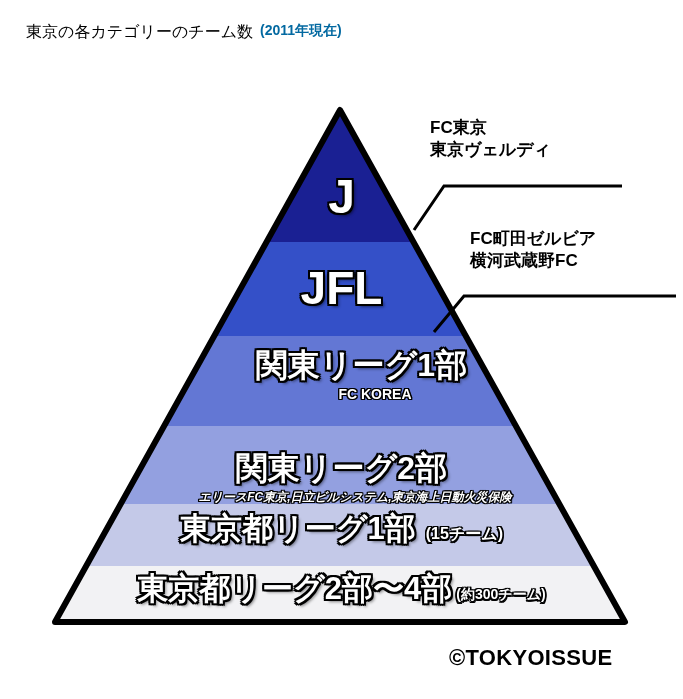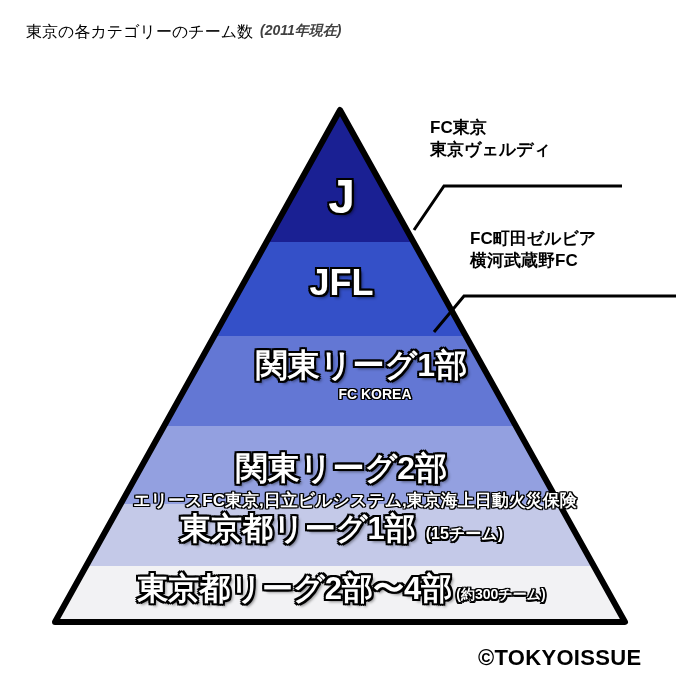--- a/index.html
+++ b/index.html
@@ -23,22 +23,21 @@
     left: 26px;
     top: 22px;
     display: flex;
     align-items: flex-start;
     white-space: nowrap;
   }
   #title-sub {
     font-size: 14px;
     font-weight: 700;
     margin-left: 7px;
-    color: #404040;
-    font-style: italic;
+    color: #0369a1;
   }
 
   
   #pyramid-stage {
     position: absolute;
     left: 0;
     top: 0;
     width: 683px;
     height: 699px;
   }
@@ -95,29 +94,29 @@
       -1.2px  0    0 #000, 1.2px  0    0 #000,
        0    -1.2px 0 #000, 0     1.2px 0 #000;
     padding-left: 27px;
   }
 
   
   #tier-text-1 { top: 172px; }
   #tier-text-1 .tier-label { font-size: 48px; }
 
   #tier-text-2 { top: 264px; }
-  #tier-text-2 .tier-label { font-size: 36px; }
+  #tier-text-2 .tier-label { font-size: 46px; }
 
   #tier-text-3 { top: 349px; margin-left: 20px; }
   #tier-text-3 .tier-label { font-size: 32px; }
   #tier-text-3 .tier-sub  { font-size: 14px; margin-top: 3px; }
 
   #tier-text-4 { top: 424px; margin-top: 28px; }
   #tier-text-4 .tier-label { font-size: 32px; }
-  #tier-text-4 .tier-sub  { font-size: 17px; margin-top: 3px; }
+  #tier-text-4 .tier-sub  { font-size: 12px; margin-top: 3px; font-style: italic; }
 
   #tier-text-5 { top: 513px; }
   #tier-text-5 .tier-label { font-size: 31px; display: inline; }
   #tier-text-5 .tier-note  { font-size: 16px; margin-left: 10px; text-align: center; }
 
   #tier-text-6 { top: 573px; }
   #tier-text-6 .tier-label { font-size: 31px; display: inline; }
   #tier-text-6 .tier-note  { font-size: 14px; margin-left: 4px; }
 
   
@@ -129,21 +128,21 @@
     line-height: 1.30;
     color: #000;
   }
   #annotation-1 { left: 430px; top: 117px; }
   #annotation-2 { left: 470px; top: 228px; }
   .annotation-line { display: block; }
 
   
   #credit {
     position: absolute;
-    left: 478px;
+    left: 449px;
     top: 645px;
     font-size: 22px;
     font-weight: 700;
     letter-spacing: 0.3px;
     color: #000;
     white-space: nowrap;
   }
 </style>
 </head>
 <body>

